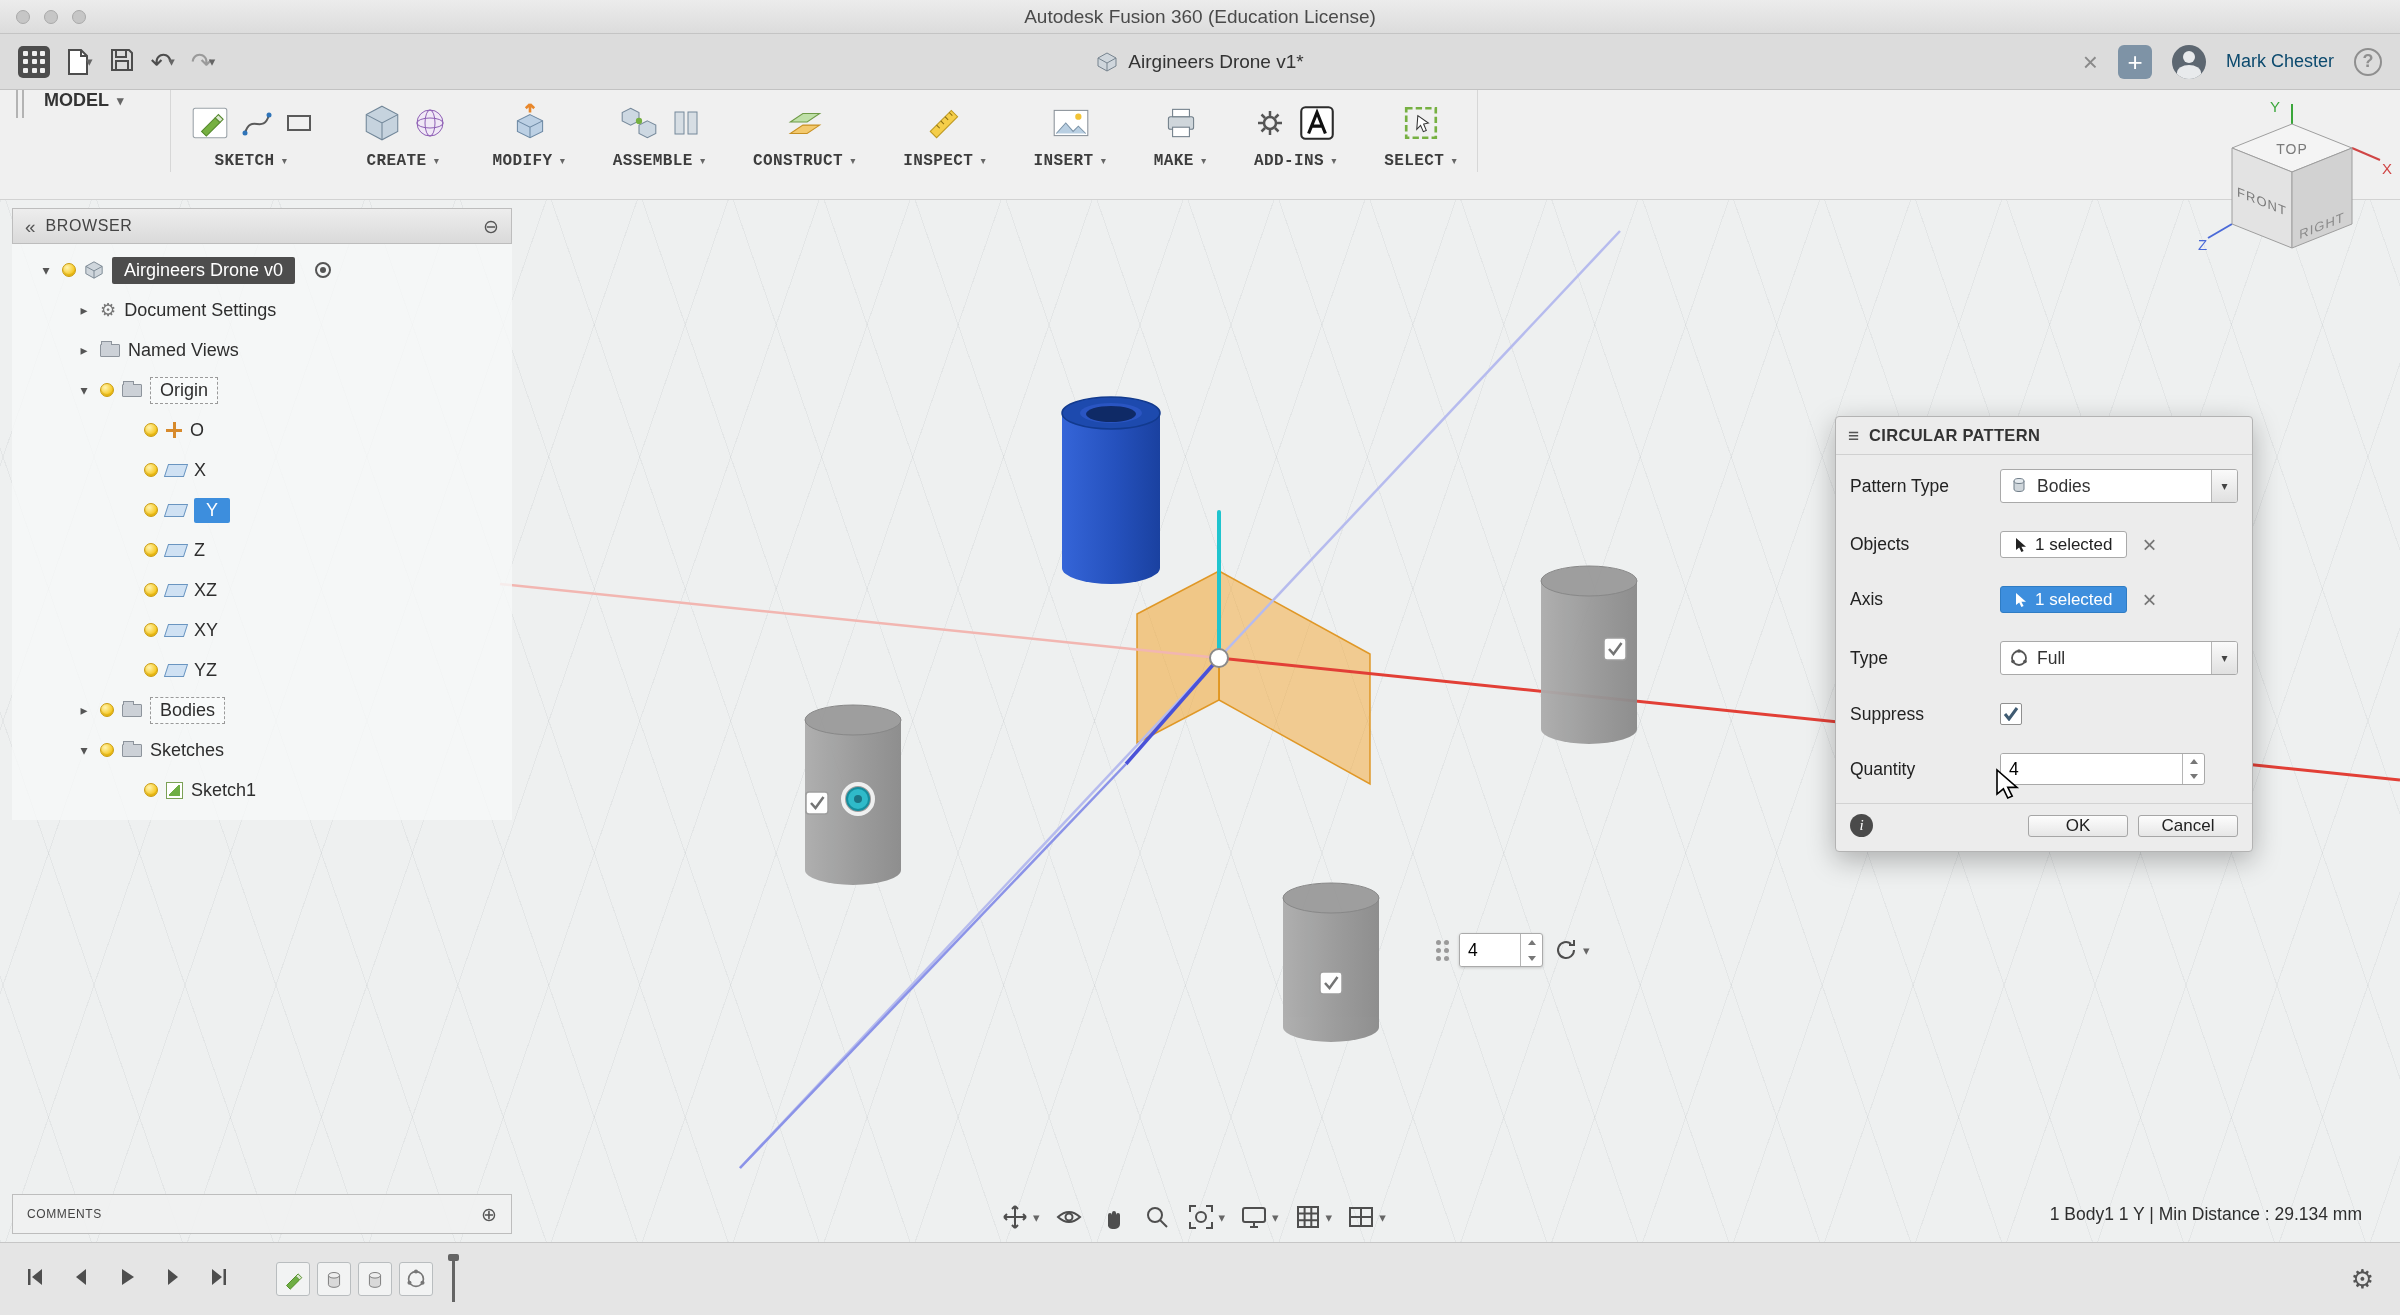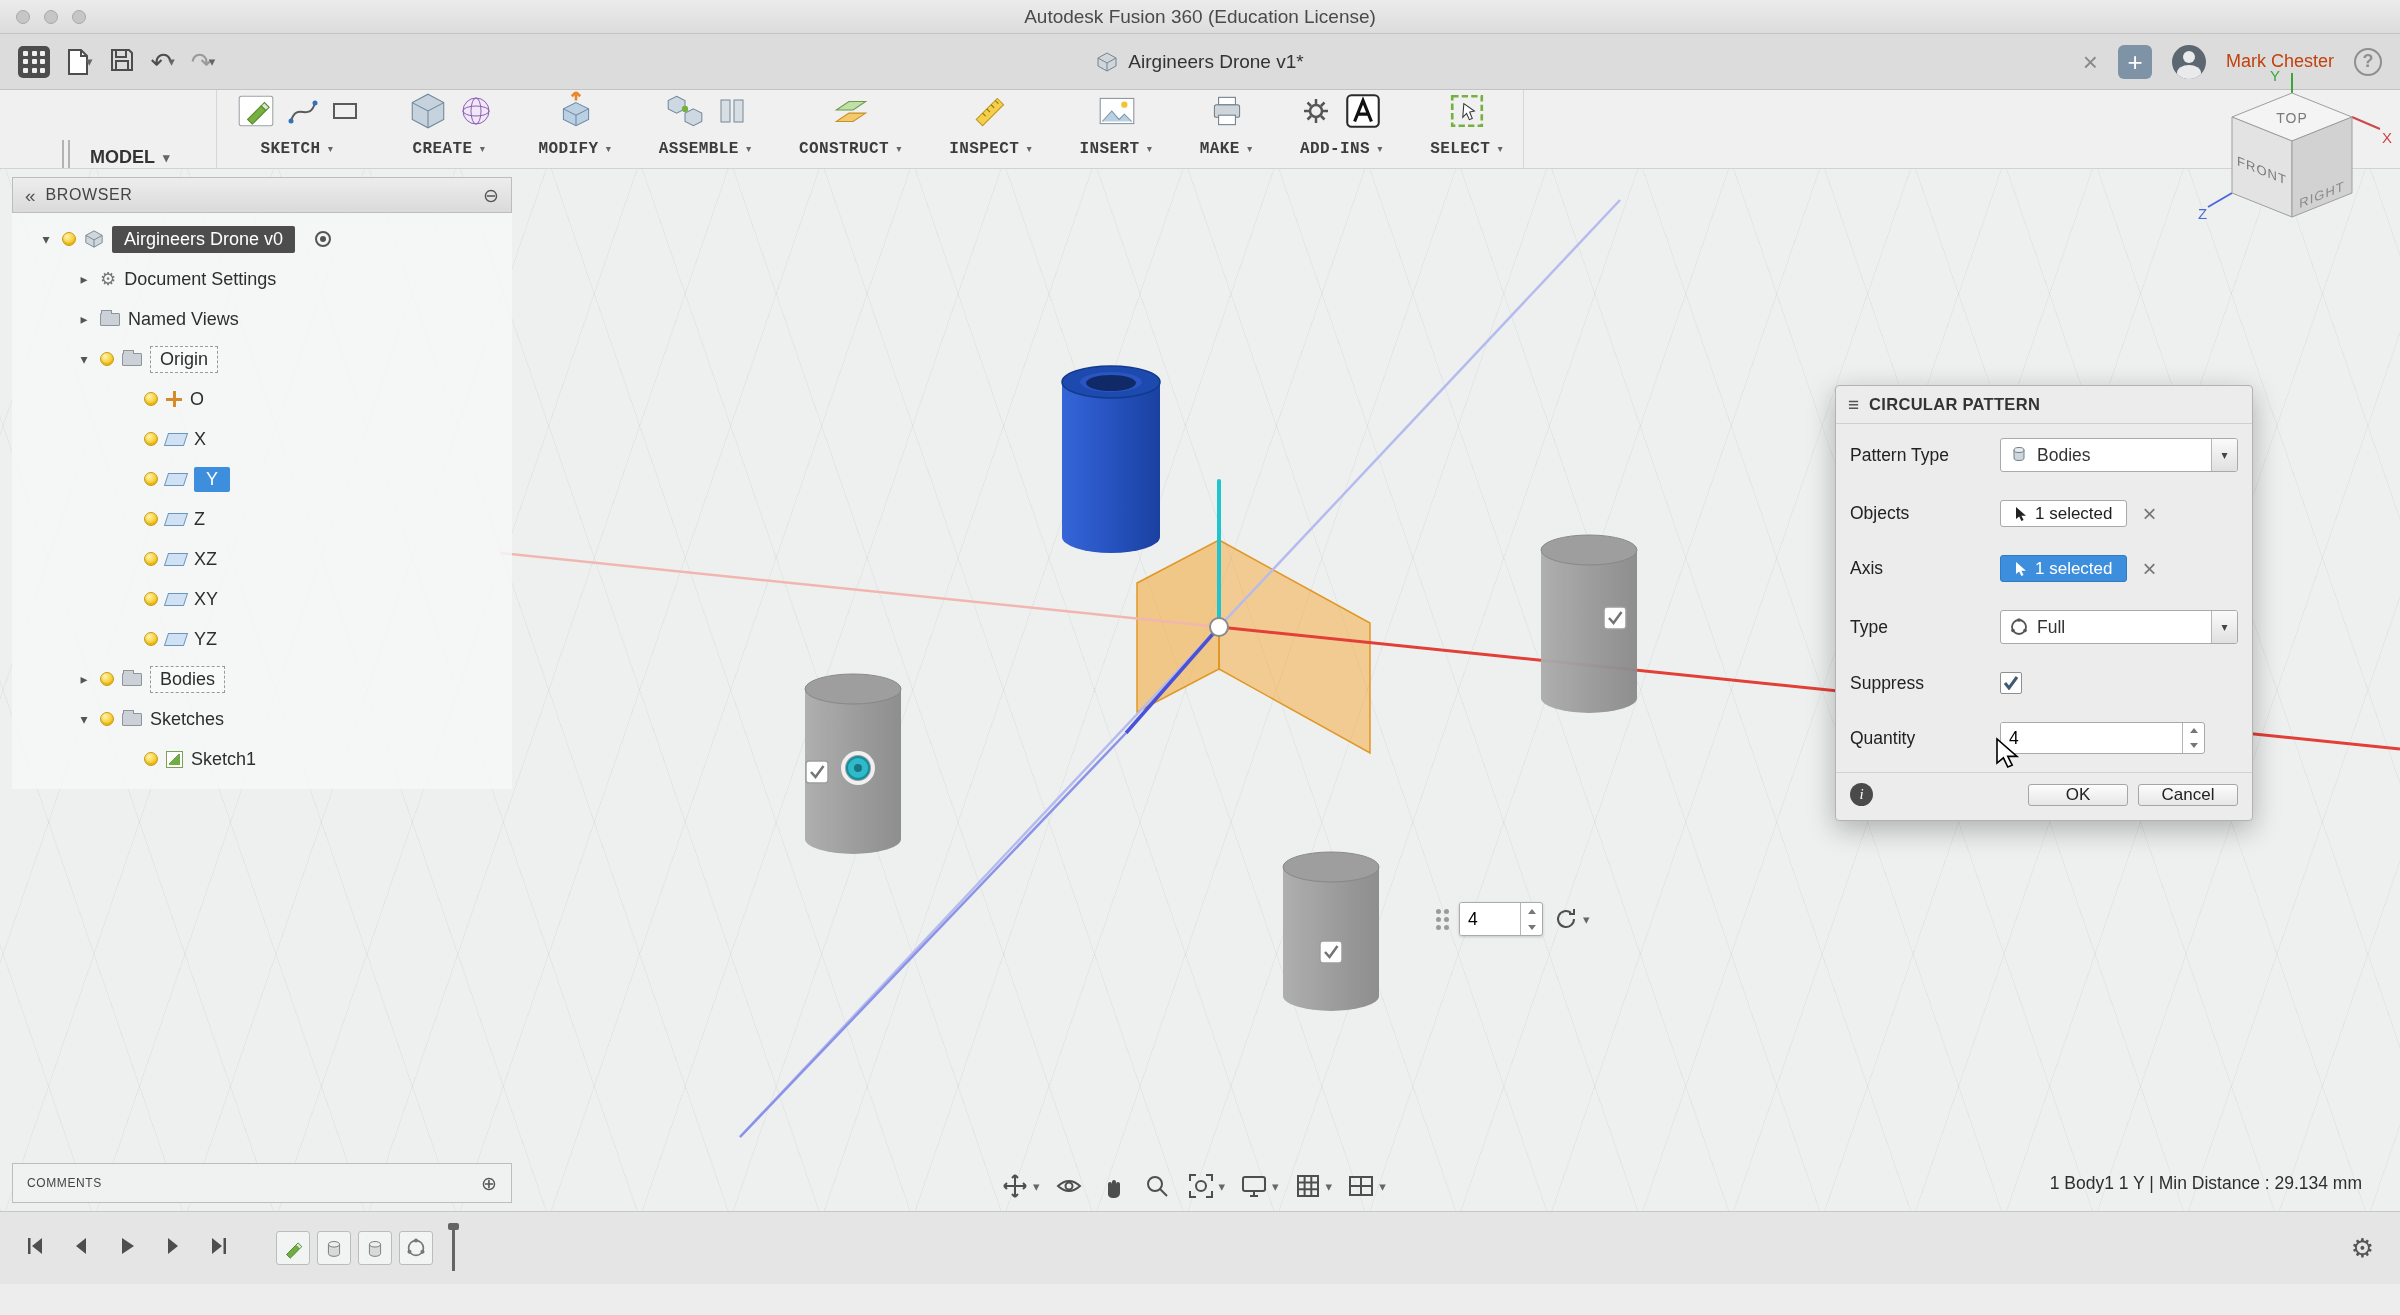--- a/index.html
+++ b/index.html
@@ -24,26 +24,26 @@
   .glyphbtn.dim{color:#9a9a9a;}
   .doctab{position:absolute;left:0;right:0;display:flex;justify-content:center;align-items:center;gap:10px;
     font-size:19px;color:#333;pointer-events:none;}
   .tabright{margin-left:auto;display:flex;align-items:center;gap:20px;padding-right:18px;}
   .closex{font-size:26px;color:#8a8a8a;line-height:1;}
   .plusbtn{width:34px;height:34px;border-radius:6px;background:#7e93a6;color:#fff;font-size:26px;
     display:flex;align-items:center;justify-content:center;line-height:1;}
   .avatar{width:34px;height:34px;border-radius:50%;background:#5d6771;overflow:hidden;position:relative;}
   .avatar::before{content:"";position:absolute;left:11px;top:6px;width:12px;height:12px;border-radius:50%;background:#e8eaec;}
   .avatar::after{content:"";position:absolute;left:5px;top:20px;width:24px;height:16px;border-radius:50% 50% 0 0;background:#e8eaec;}
-  .uname{font-size:18px;color:#c2410c;}
+  .uname{font-size:18px;color:#0c4a6e;}
   .helpc{width:28px;height:28px;border-radius:50%;border:2px solid #8f8f8f;color:#8f8f8f;font-weight:bold;
     font-size:18px;display:flex;align-items:center;justify-content:center;}
 
   
-  .ribbon{height:79px;background:#f0f0f0;border-bottom:1px solid #d2d2d2;display:flex;align-items:flex-end;padding-left:46px;}
+  .ribbon{height:110px;background:#f0f0f0;border-bottom:1px solid #d2d2d2;display:flex;align-items:flex-start;}
   .rhandle{width:8px;height:28px;border-left:2px solid #b3b3b3;border-right:2px solid #b3b3b3;margin:0 20px 0 16px;}
   .wsmenu{display:flex;align-items:center;gap:8px;font-size:18px;font-weight:bold;color:#333;margin-right:28px;}
   .rsep{width:1px;height:82px;background:#d7d7d7;margin:0 18px;}
   .rgroups{display:flex;align-items:stretch;gap:46px;}
   .rgroup{display:flex;flex-direction:column;align-items:center;justify-content:space-between;padding:8px 0 10px;font-family:Liberation Mono, monospace;}
   .ricons{display:flex;align-items:center;gap:10px;height:54px;}
   .rlabel{display:flex;align-items:center;gap:6px;font-size:16px;font-weight:bold;color:#3d3d3d;letter-spacing:.4px;}
   .car{font-size:13px;color:#666;}
 
   

